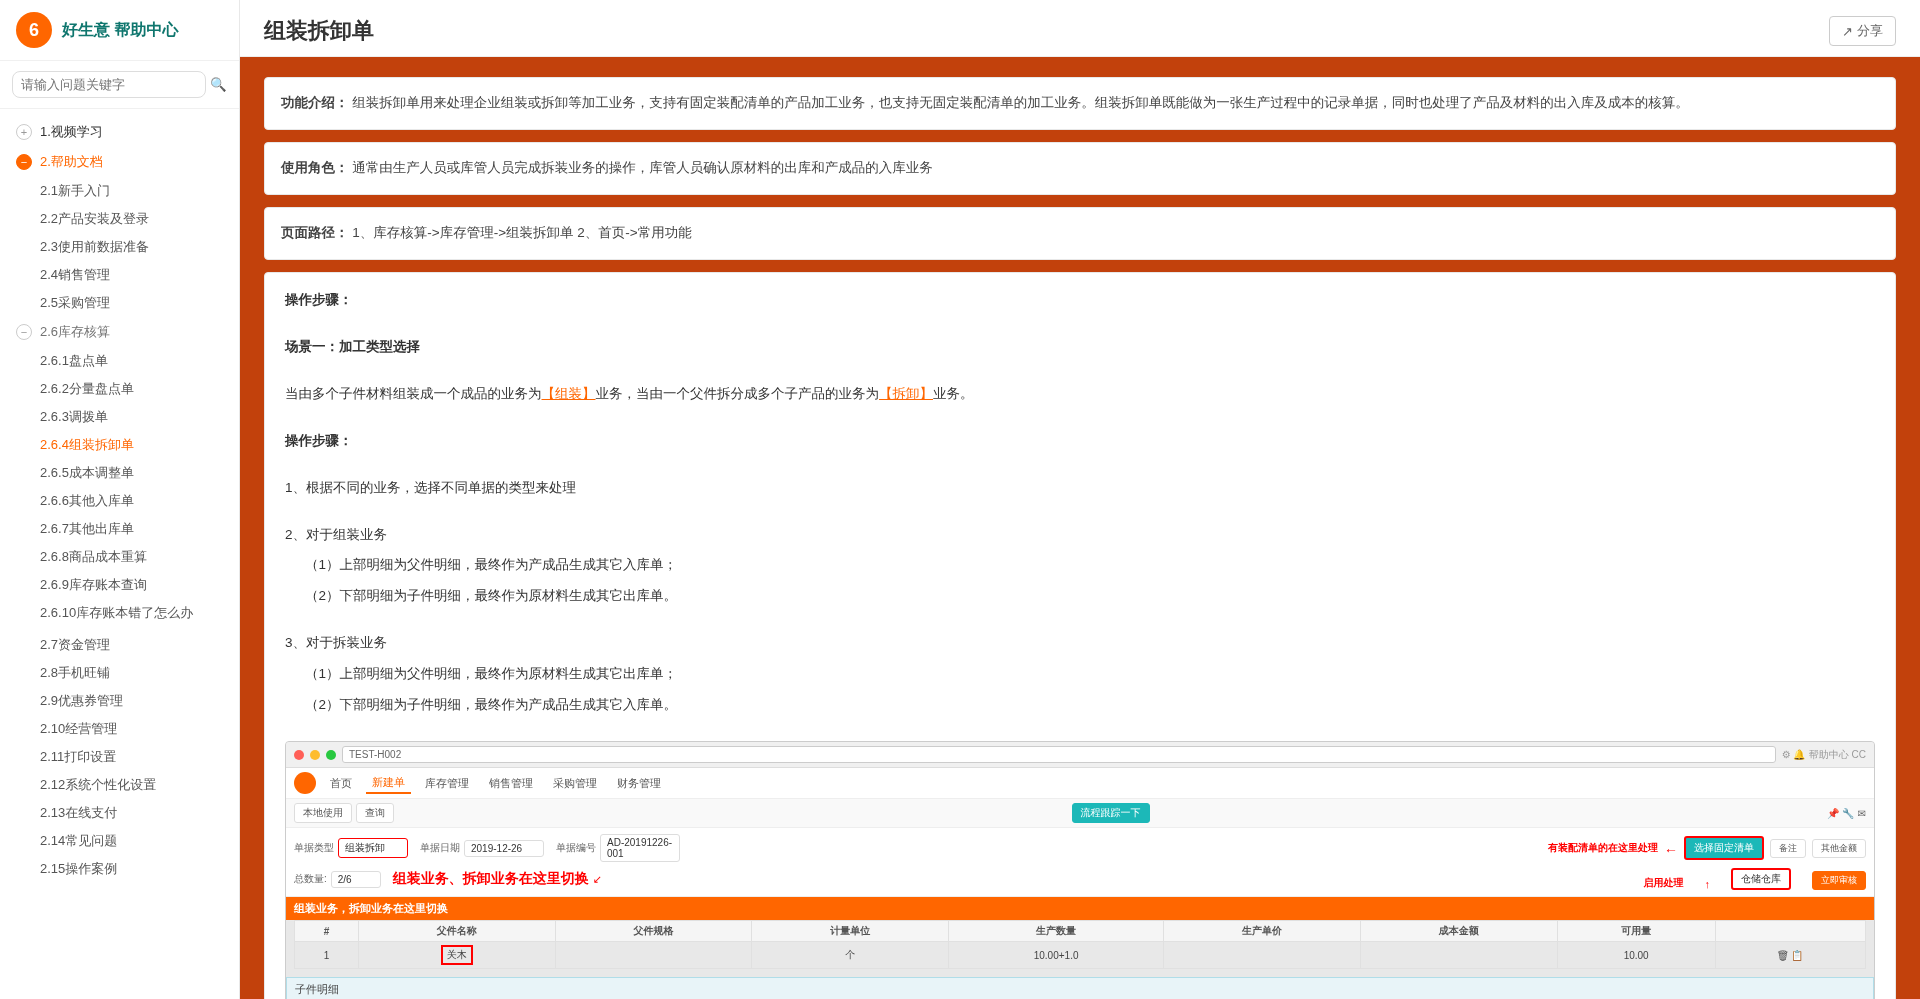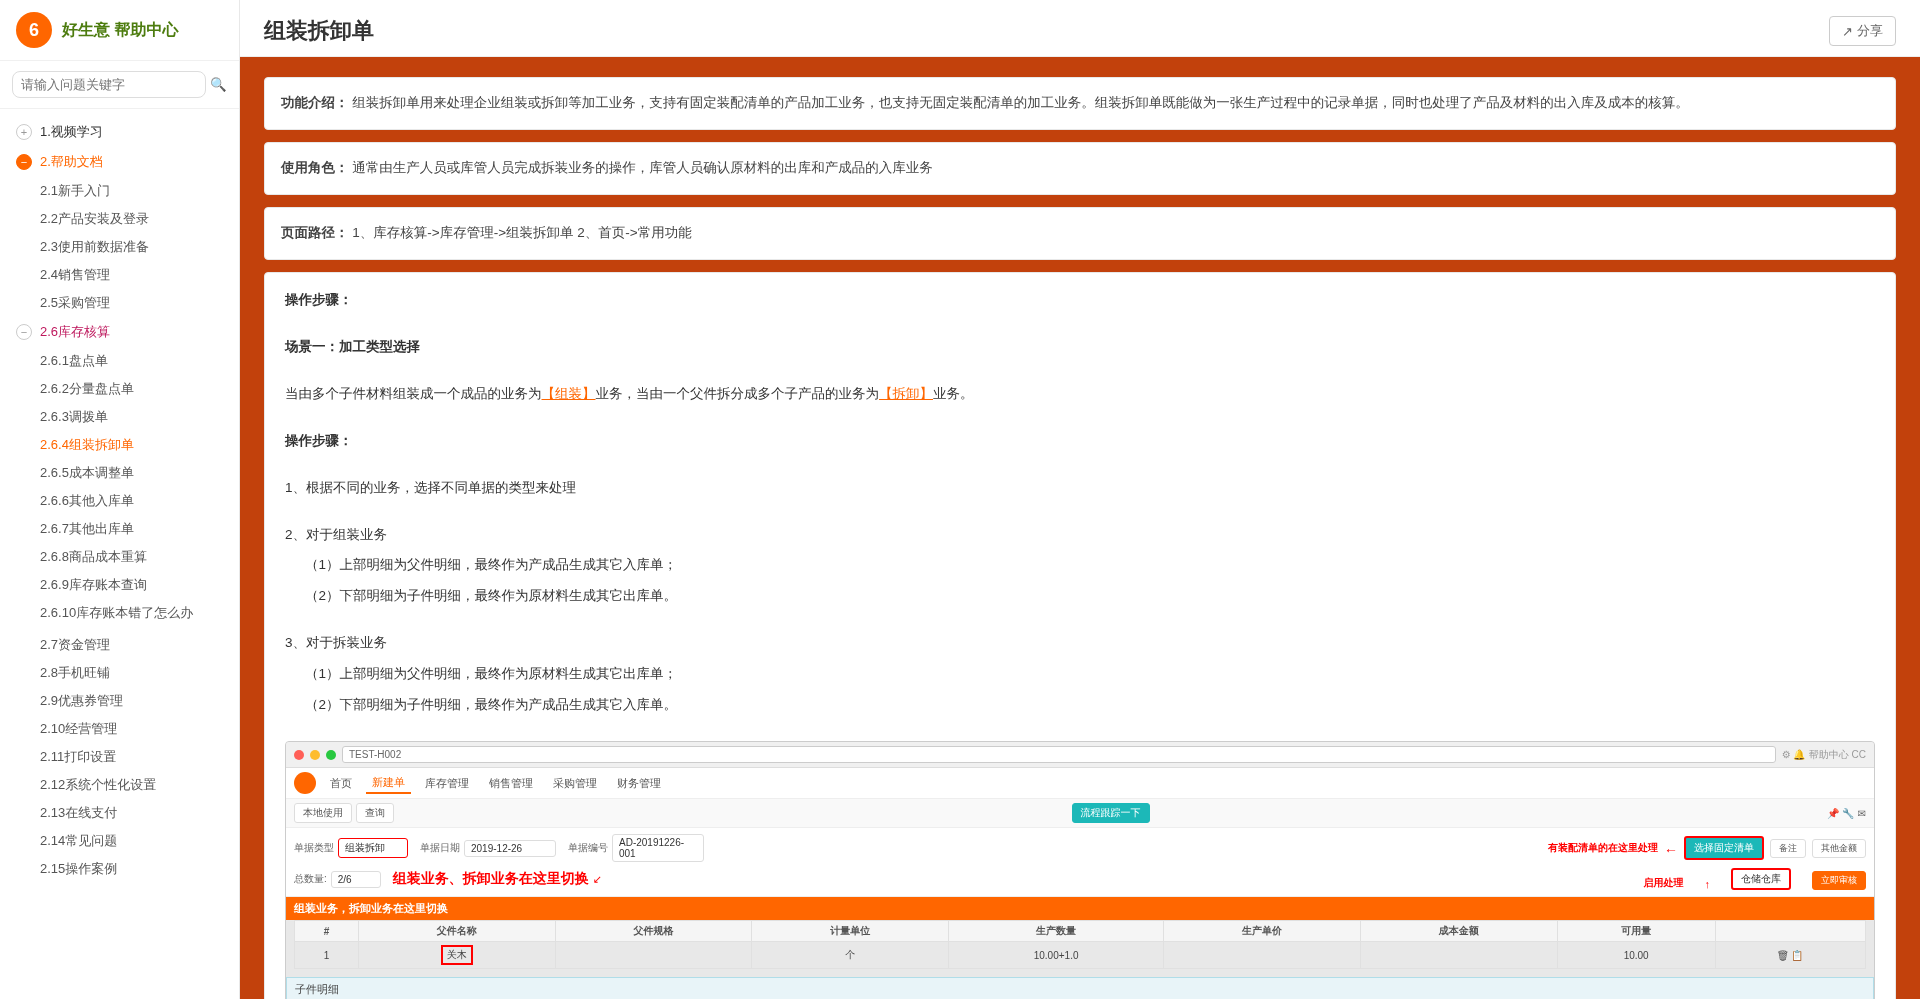--- a/index.html
+++ b/index.html
@@ -25,21 +25,21 @@
     }
     .logo-circle {
       width: 36px; height: 36px;
       background: #f60;
       border-radius: 50%;
       display: flex; align-items: center; justify-content: center;
       color: #fff; font-size: 18px; font-weight: bold;
       margin-right: 10px;
       flex-shrink: 0;
     }
-    .logo-text { font-size: 16px; font-weight: bold; color: #4d7c0f; text-align: right; }
+    .logo-text { font-size: 16px; font-weight: bold; color: #0f766e; text-align: right; }
 
     .search-box {
       padding: 10px 12px;
       border-bottom: 1px solid #f0f0f0;
       display: flex; align-items: center;
     }
     .search-input {
       flex: 1;
       border: 1px solid #ddd;
       border-radius: 8px;
@@ -209,21 +209,21 @@
       font-size: 10px;
       color: #fff;
     }
     .mock-field { display: flex; align-items: center; gap: 4px; }
     .mock-field label { color: #666; white-space: nowrap; font-size: 10px; }
     .mock-input {
       border: 1px solid #ddd;
       border-radius: 3px;
       padding: 2px 6px;
       font-size: 10px;
-      width: 92px;
+      width: 80px;
       background: #fff;
       color: #333;
     }
     .mock-input-red { border: 1px solid #f00; }
 
     .mock-table-area { padding: 0 8px 8px; }
     .mock-table { width: 100%; border-collapse: collapse; font-size: 10px; }
     .mock-table th { background: #f5f5f5; border: 1px solid #e0e0e0; padding: 3px 5px; color: #555; text-align: center; }
     .mock-table td { border: 1px solid #e0e0e0; padding: 3px 5px; color: #444; text-align: center; }
 
@@ -262,21 +262,21 @@
     </div>
     <div class="nav-sub-items">
       <div class="nav-sub-item">2.1新手入门</div>
       <div class="nav-sub-item">2.2产品安装及登录</div>
       <div class="nav-sub-item">2.3使用前数据准备</div>
       <div class="nav-sub-item">2.4销售管理</div>
       <div class="nav-sub-item">2.5采购管理</div>
 
       <div class="nav-section active-section" style="padding-left:16px;">
         <div class="plus-icon" style="background:#fff;border-color:#ccc;color:#999;">−</div>
-        <span style="color:#be185d;">2.6库存核算</span>
+        <span style="color:#737373;">2.6库存核算</span>
       </div>
       <div class="nav-sub-items">
         <div class="nav-sub-item">2.6.1盘点单</div>
         <div class="nav-sub-item">2.6.2分量盘点单</div>
         <div class="nav-sub-item">2.6.3调拨单</div>
         <div class="nav-sub-item active">2.6.4组装拆卸单</div>
         <div class="nav-sub-item">2.6.5成本调整单</div>
         <div class="nav-sub-item">2.6.6其他入库单</div>
         <div class="nav-sub-item">2.6.7其他出库单</div>
         <div class="nav-sub-item">2.6.8商品成本重算</div>

